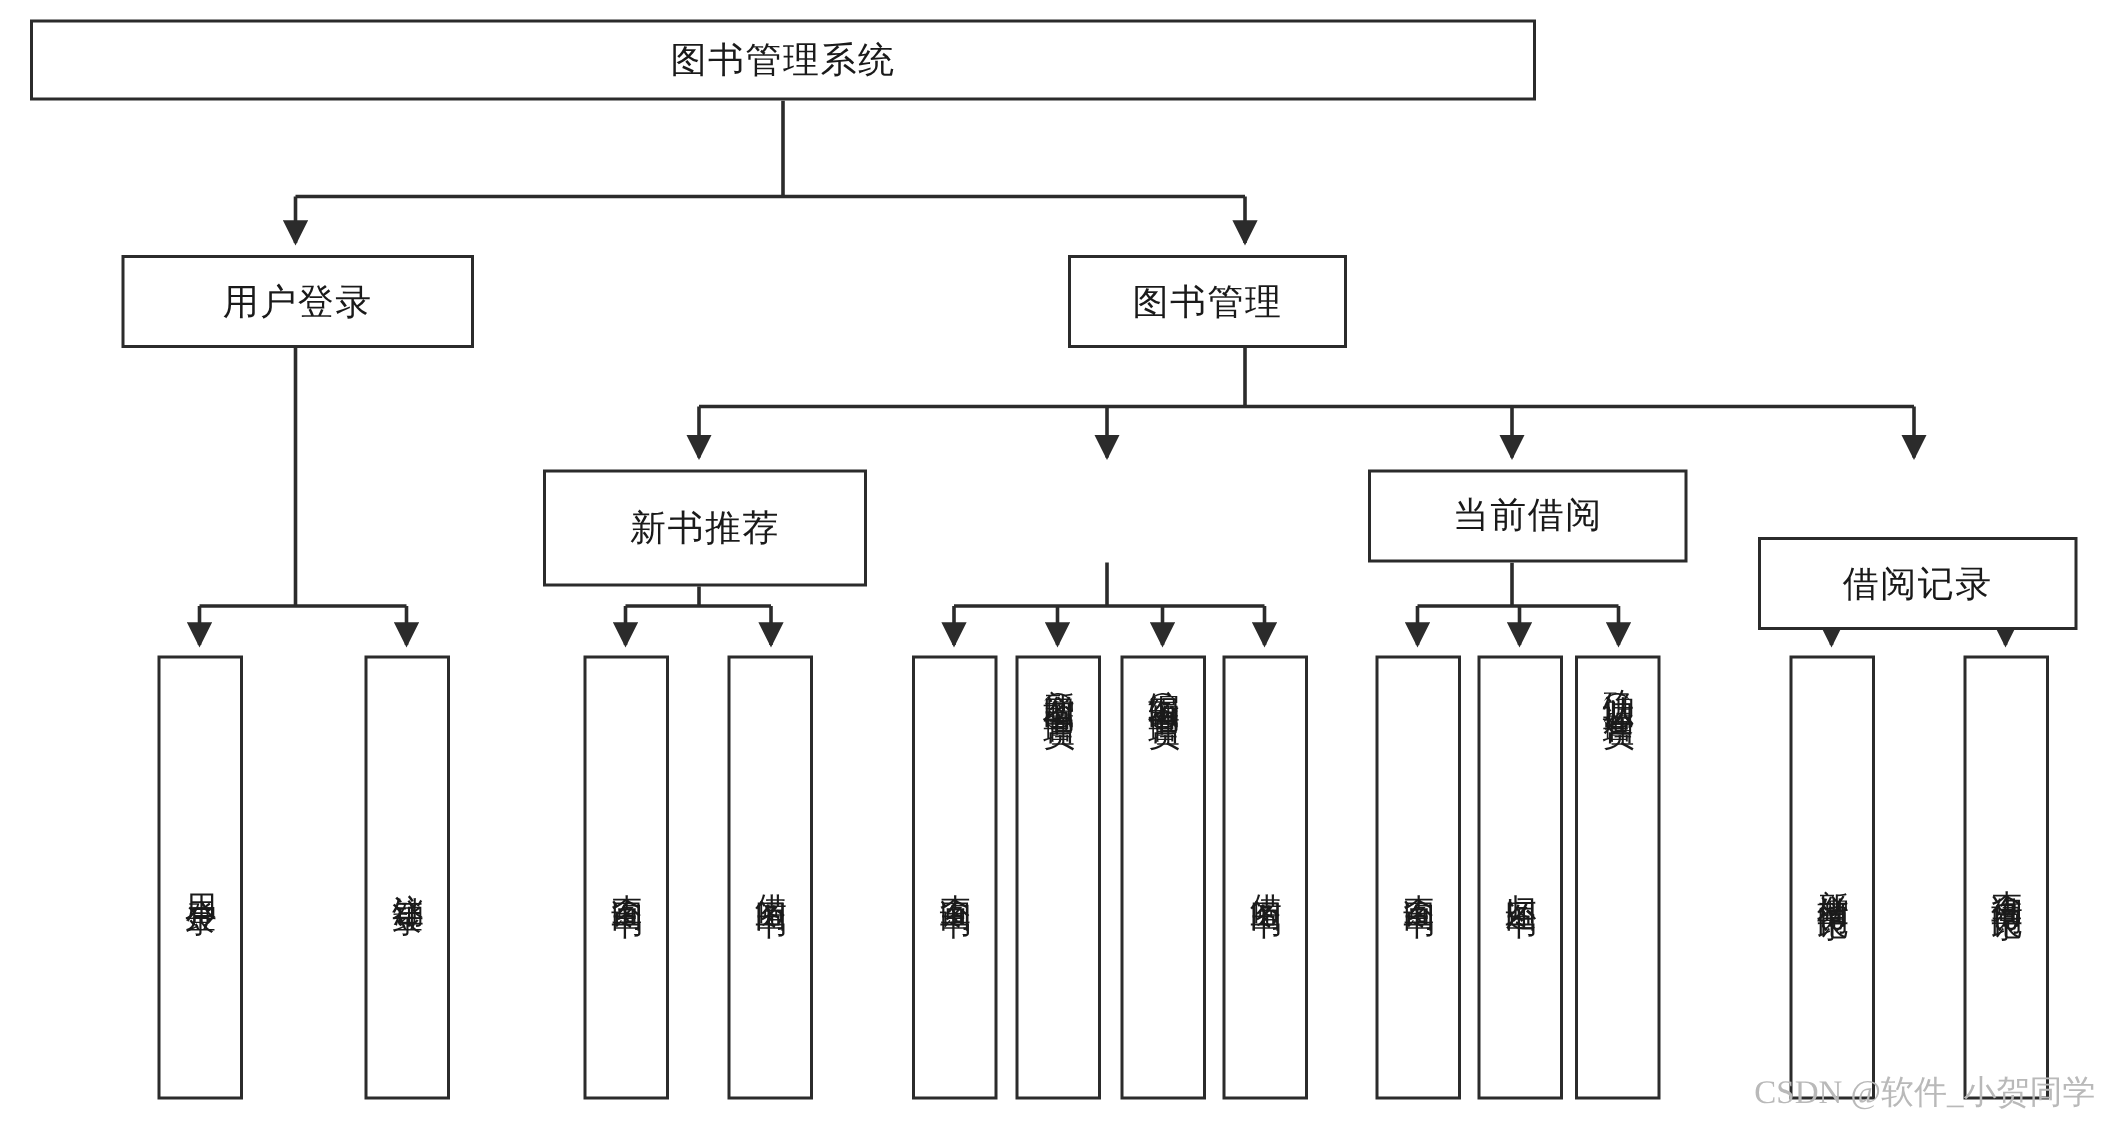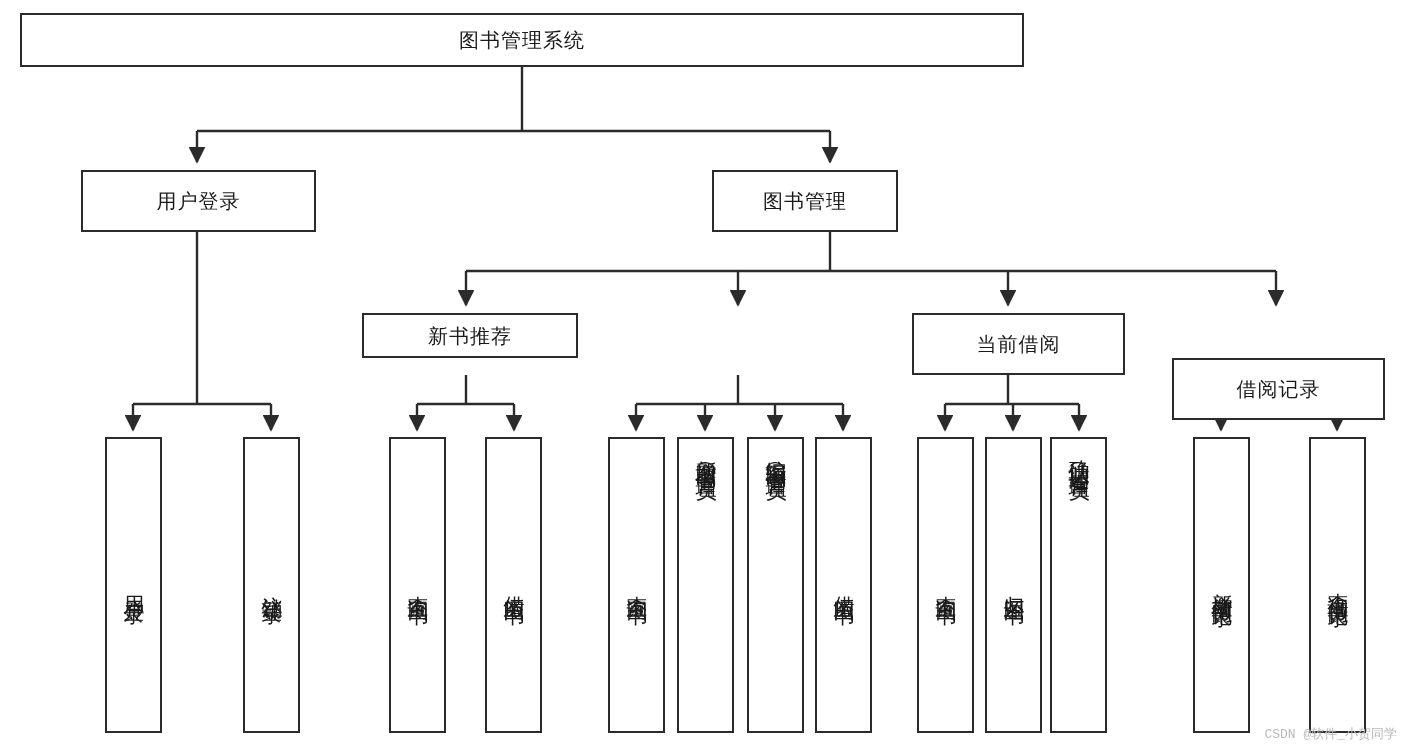--- a/index.html
+++ b/index.html
@@ -30,21 +30,21 @@
     position: absolute;
     box-sizing: border-box;
     background: #ffffff;
     border: 2px solid #2b2b2b;
     display: flex;
     align-items: center;
     justify-content: center;
     color: #1a1a1a;
   }
   .node.horiz {
-    font-size: 20px;
+    font-size: 24px;
     letter-spacing: 1px;
     line-height: 1.1;
   }
   .node.vert {
     font-size: 21px;
     letter-spacing: 2px;
     padding: 4px 0;
     align-items: flex-start;
   }
   .node.vert .vtext {
@@ -54,24 +54,24 @@
     line-height: 1.0;
     letter-spacing: 3px;
   }
   .node.vert.centered {
     align-items: center;
   }
   .watermark {
     position: absolute;
     right: 8px;
     bottom: 4px;
-    font-size: 13px;
+    font-size: 22px;
     color: #b9b9b9;
     white-space: nowrap;
-    font-family: Liberation Mono, monospace;
+    font-family: Liberation Serif, serif;
     margin-left: 44px;
   }
 </style>
 </head>
 <body>
 
 <div id="diagram-canvas">
 
   <svg class="edges" viewBox="0 0 1405 747">
     <defs>
@@ -127,21 +127,21 @@
     <span>图书管理系统</span>
   </div>
 
   <div class="node horiz" style="left:81px; top:170px; width:235px; height:62px;">
     <span>用户登录</span>
   </div>
   <div class="node horiz" style="left:712px; top:170px; width:186px; height:62px;">
     <span>图书管理</span>
   </div>
 
-  <div class="node horiz" style="left:362px; top:313px; width:216px; height:45px;">
+  <div class="node horiz" style="left:362px; top:313px; width:216px; height:78px;">
     <span>新书推荐</span>
   </div>
   <div class="node horiz" style="left:912px; top:313px; width:213px; height:62px;font-family:Liberation Serif, serif;">
     <span>当前借阅</span>
   </div>
   <div class="node horiz" style="left:1172px; top:313px; width:213px; height:62px;margin-top:45px;">
     <span>借阅记录</span>
   </div>
 
   <div class="node vert centered" style="left:105px; top:437px; width:57px; height:296px;">

